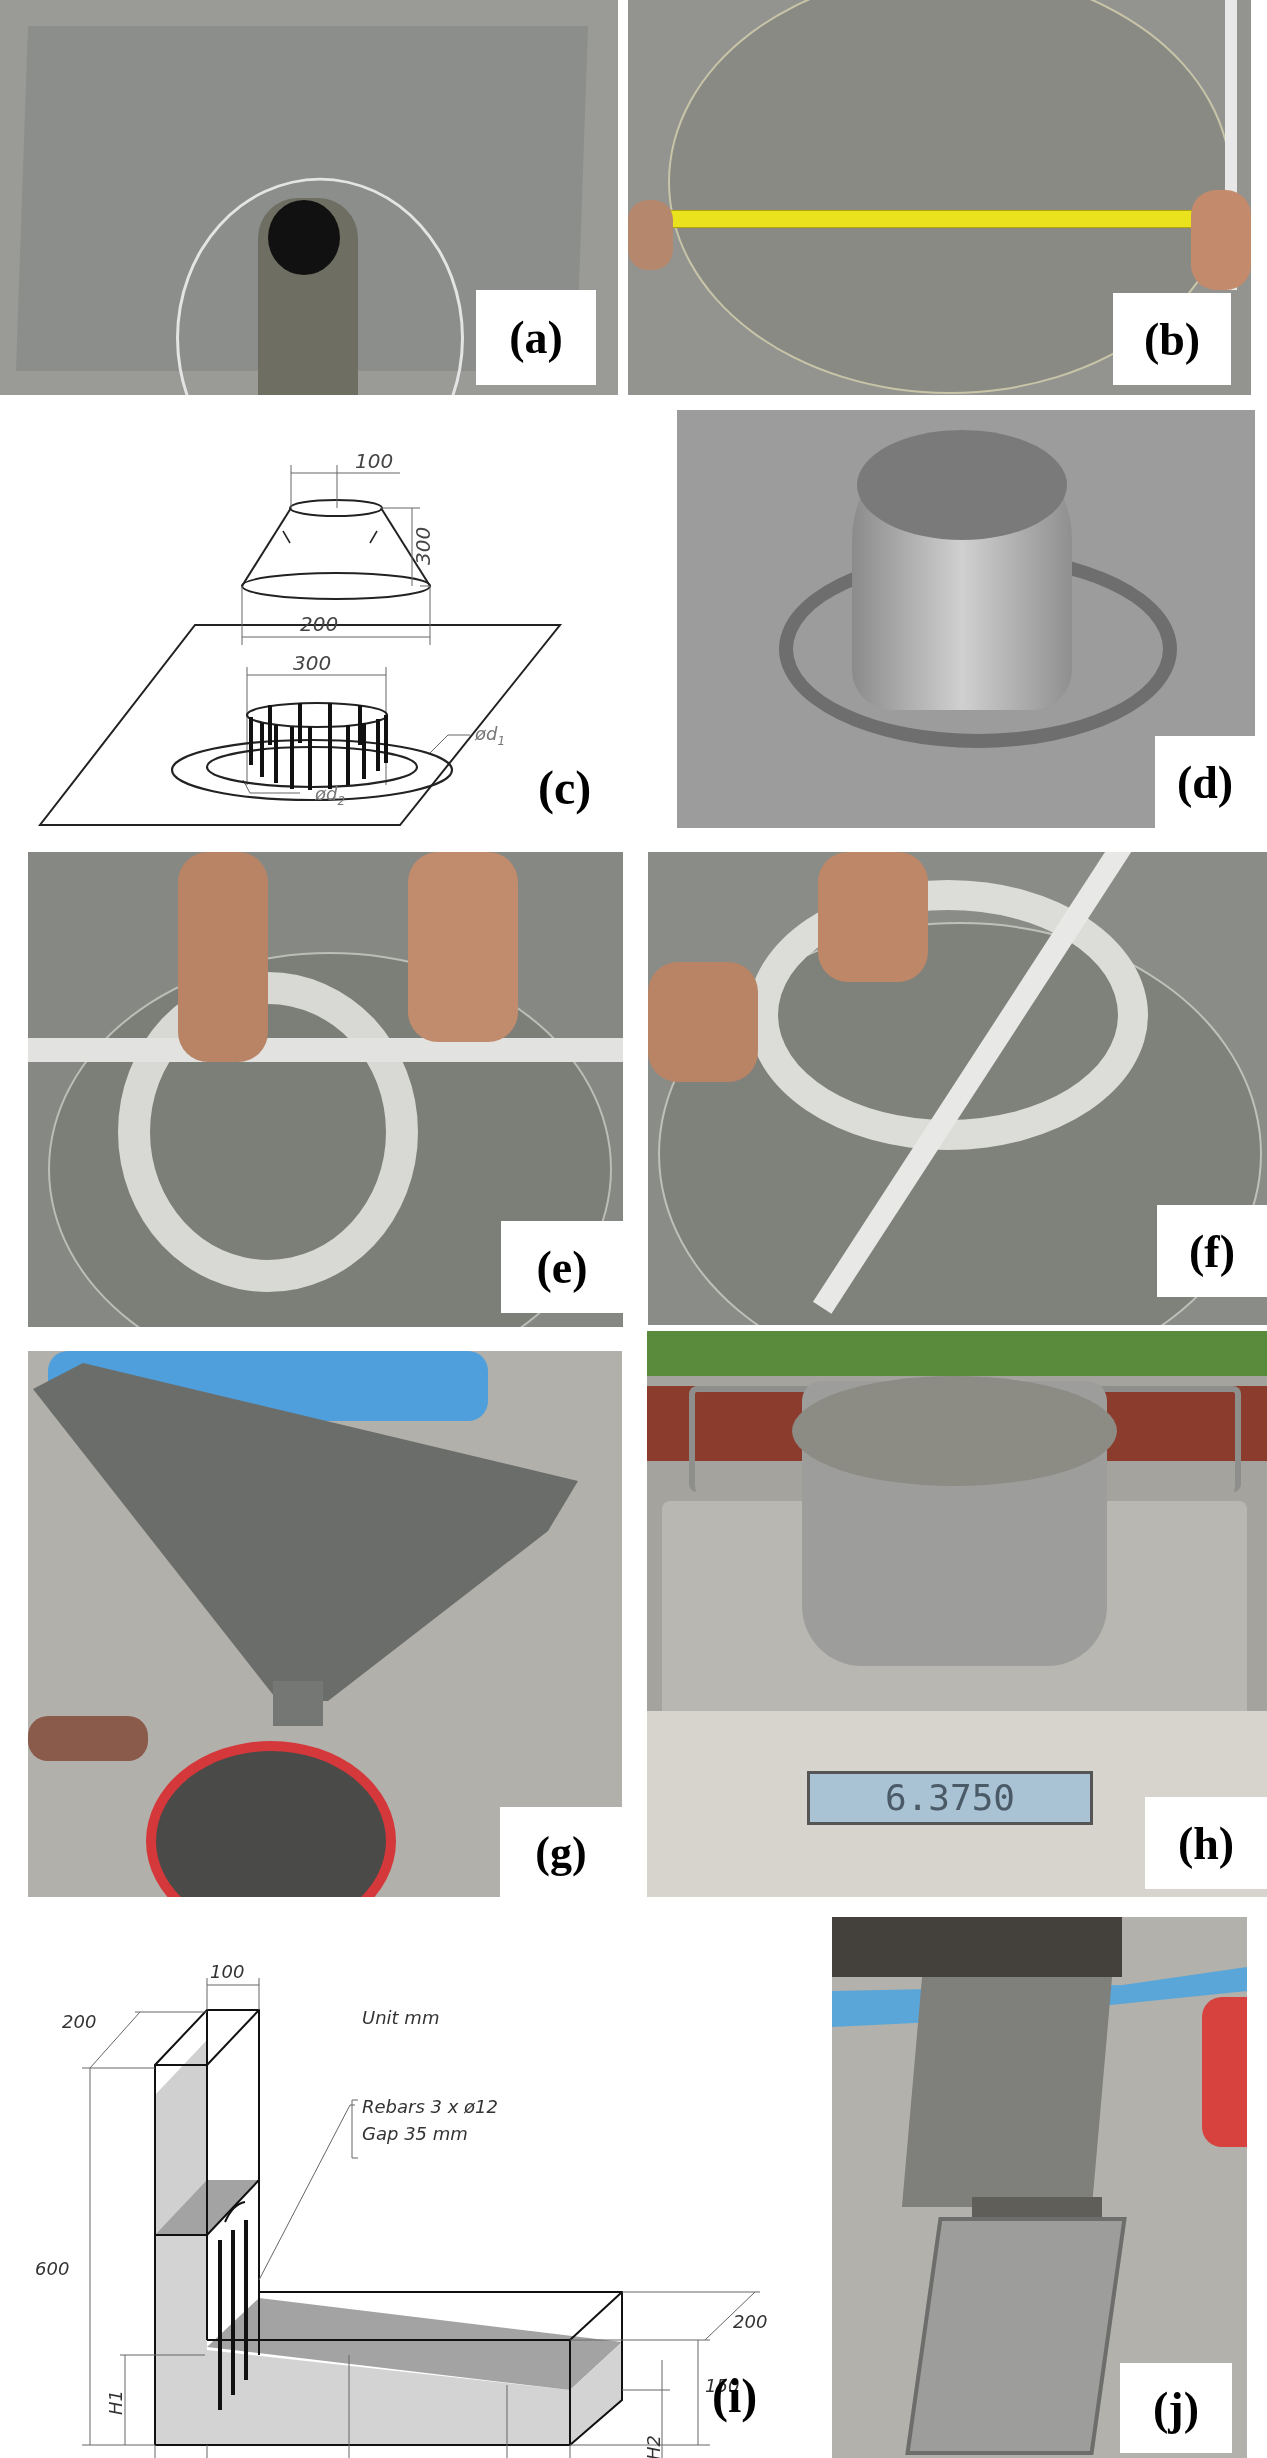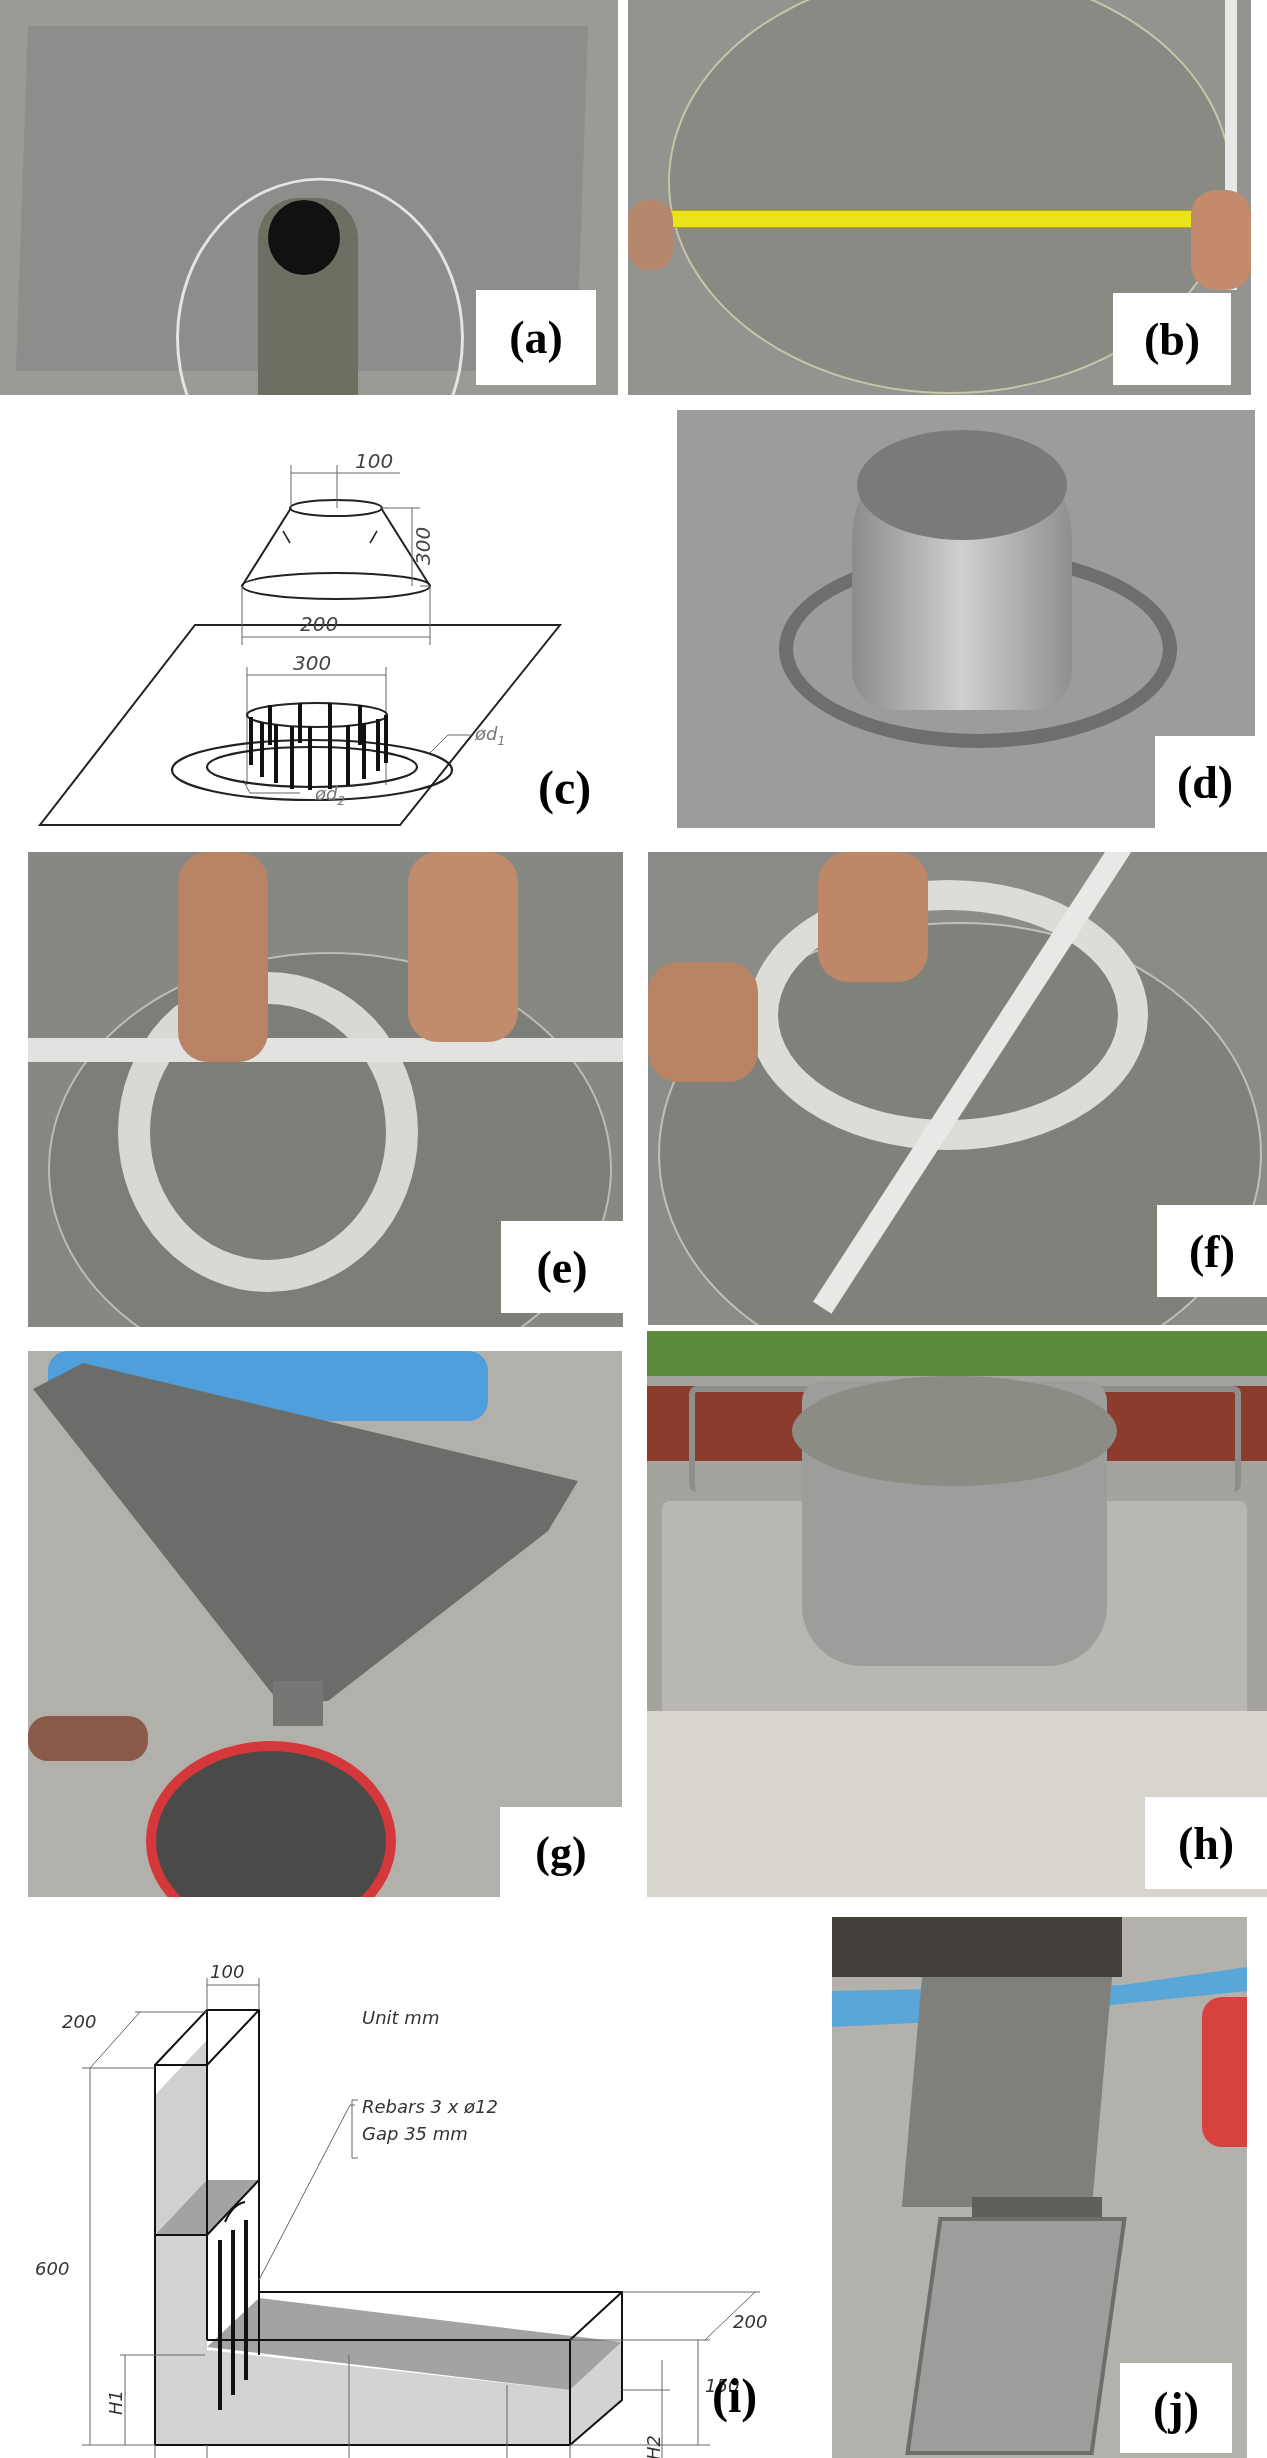--- a/index.html
+++ b/index.html
@@ -135,20 +135,21 @@
 </div>
 
 <div class="panel photo" style="left:647px;top:1331px;width:620px;height:566px;background:#a5a39e;">
   <div style="position:absolute;left:0;top:0;width:620px;height:45px;background:#5a8a3c;"></div>
   <div style="position:absolute;left:0;top:55px;width:620px;height:75px;background:#8c3c2c;"></div>
   <div style="position:absolute;left:15px;top:170px;width:585px;height:230px;background:#b9b7b2;border-radius:8px;"></div>
   <div style="position:absolute;left:0;top:380px;width:620px;height:186px;background:#d6d4cd;"></div>
   <div style="position:absolute;left:42px;top:55px;width:540px;height:100px;border:6px solid #8e8f8d;border-bottom:none;border-radius:8px;"></div>
   <div style="position:absolute;left:155px;top:50px;width:305px;height:285px;background:#9d9e9c;border-radius:20px 20px 60px 60px;"></div>
   <div style="position:absolute;left:145px;top:45px;width:325px;height:110px;background:#8c8b84;border-radius:50%;"></div>
+  <div style="position:absolute;left:160px;top:440px;width:280px;height:48px;background:#a9c2d4;border:3px solid #555;font-family:'DejaVu Sans Mono',monospace;font-size:36px;color:#4a5a66;text-align:center;line-height:48px;">6.3750</div>
   <div class="label" style="right:0;bottom:8px;width:122px;height:92px;font-size:46px;">(h)</div>
 </div>
 
 <div class="panel" style="left:0;top:1900px;width:820px;height:558px;background:#fff;">
   <svg width="820" height="558" viewBox="0 0 820 558">
 
     <polygon points="155,390 207,390 207,140 155,195" fill="#d0d0d0" transform="translate(0,0)"></polygon>
     <polygon points="155,335 207,335 259,280 207,280" fill="#a3a3a3"></polygon>
     <polygon points="155,335 207,335 207,545 155,545" fill="#d3d3d3"></polygon>
     <polygon points="207,450 570,490 570,545 207,545" fill="#d3d3d3"></polygon>

